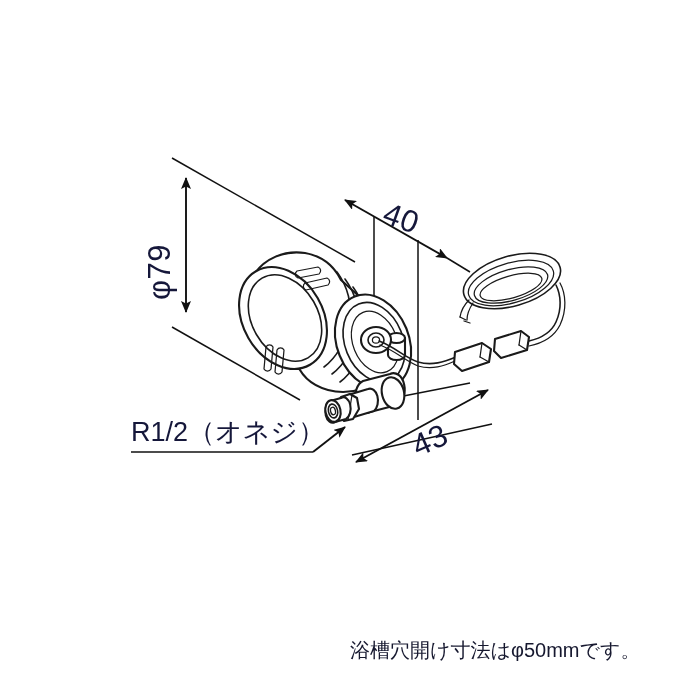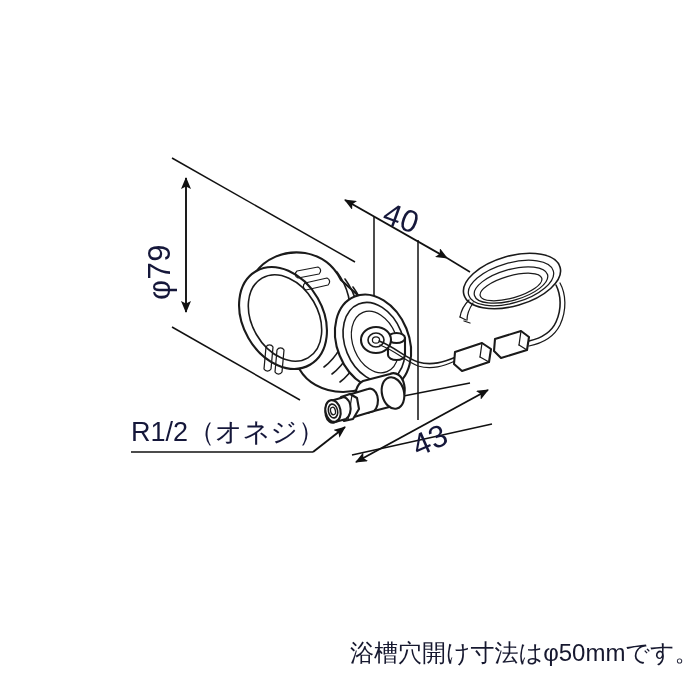--- a/index.html
+++ b/index.html
@@ -81,21 +81,21 @@
     letter-spacing: 0.5px;
   }
   .labeltext {
     font-family: "Liberation Sans", "DejaVu Sans", sans-serif;
     font-size: 27px;
     fill: #15173a;
   }
   .notetext {
     position: absolute;
     font-family: "Liberation Sans", "DejaVu Sans", sans-serif;
-    font-size: 24px;
+    font-size: 20px;
     color: #16182f;
     white-space: nowrap;
     letter-spacing: 0px;
   }
 </style>
 </head>
 <body>
 
 <div id="drawing-root">
 

